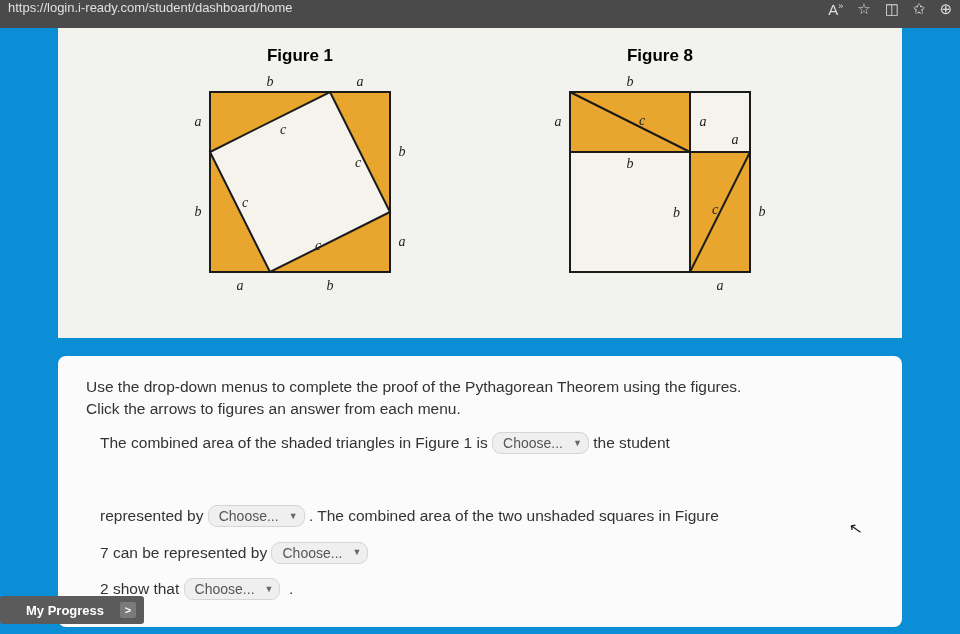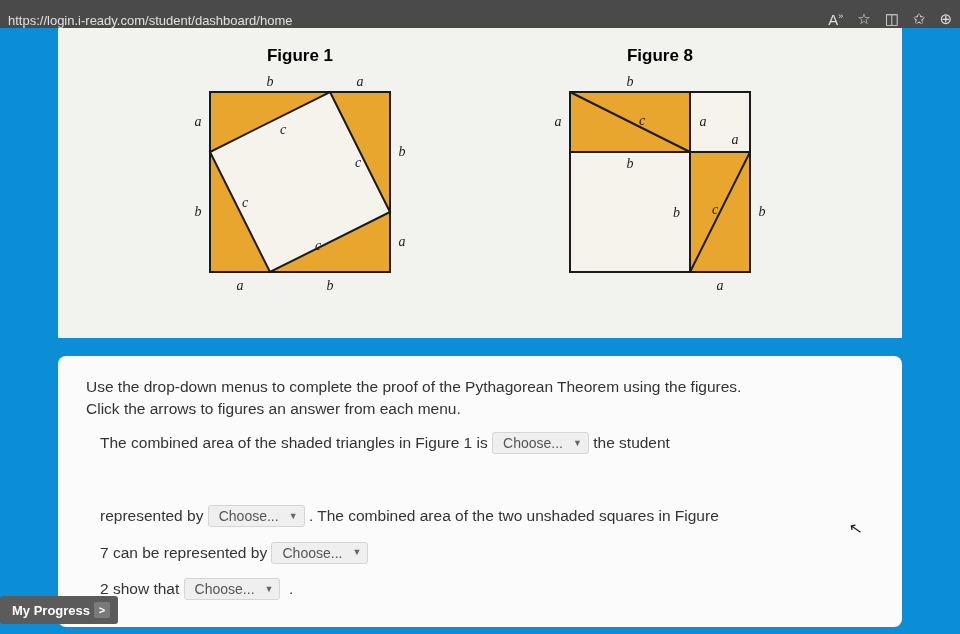--- a/index.html
+++ b/index.html
@@ -8,21 +8,21 @@
     height: 634px;
     font-family: Arial, sans-serif;
     background: #3a3a3a;
     overflow: hidden;
     position: relative;
   }
   .browser-bar {
     height: 28px;
     background: #4a4a4a;
     display: flex;
-    align-items: flex-end;
+    align-items: flex-start;
     padding: 0 8px;
     color: #e0e0e0;
     font-size: 13px;
     justify-content: space-between;
   }
   .url { flex: 1; }
   .browser-icons { display: flex; gap: 14px; align-items: center; }
   .browser-icons span { font-size: 15px; color: #ddd; }
   .viewport {
     background: #0b8ed6;
@@ -53,45 +53,45 @@
   }
   .question-panel .intro {
     line-height: 1.4;
     margin-bottom: 6px;
   }
   .dd {
     display: inline-flex;
     align-items: center;
     background: #efefef;
     border: 1px solid #d5d5d5;
-    border-radius: 3px;
+    border-radius: 9px;
     padding: 2px 6px 2px 10px;
     font-size: 14px;
     color: #555;
     cursor: pointer;
     vertical-align: baseline;
     gap: 10px;
     min-width: 90px;
     height: 22px;
     line-height: 1;
   }
   .dd .caret { font-size: 9px; color: #666; }
   .my-progress {
     position: absolute;
     left: 0;
     bottom: 10px;
     background: #5b5b5b;
     color: #fff;
     font-size: 13px;
     font-weight: bold;
-    padding: 6px 8px 6px 12px;
+    padding: 6px 8px 6px 26px;
     border-radius: 3px;
     display: flex;
     align-items: center;
-    gap: 4px;
+    gap: 16px;
   }
   .my-progress .chev {
     background: #7a7a7a;
     width: 16px; height: 16px;
     display: inline-flex; align-items: center; justify-content: center;
     border-radius: 2px;
     font-size: 11px;
   }
   .cursor {
     position: absolute;

